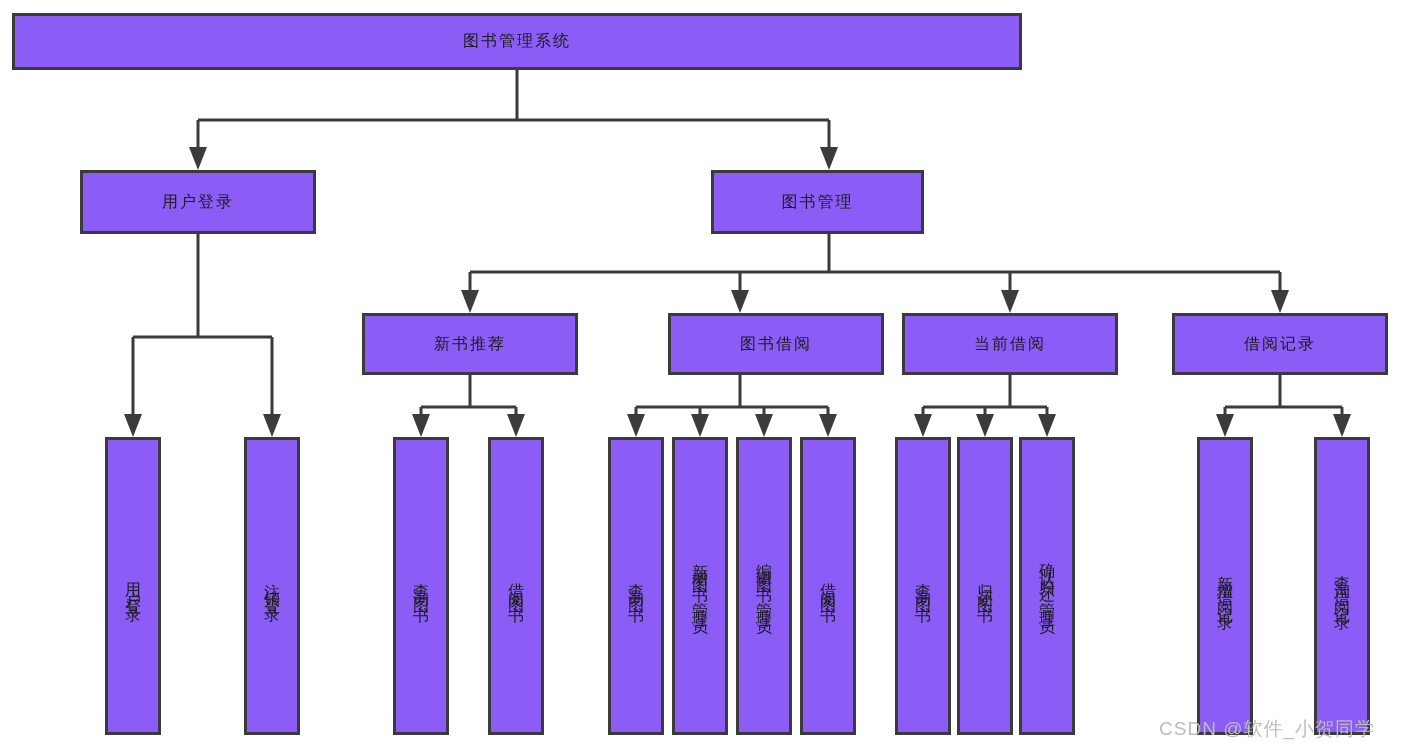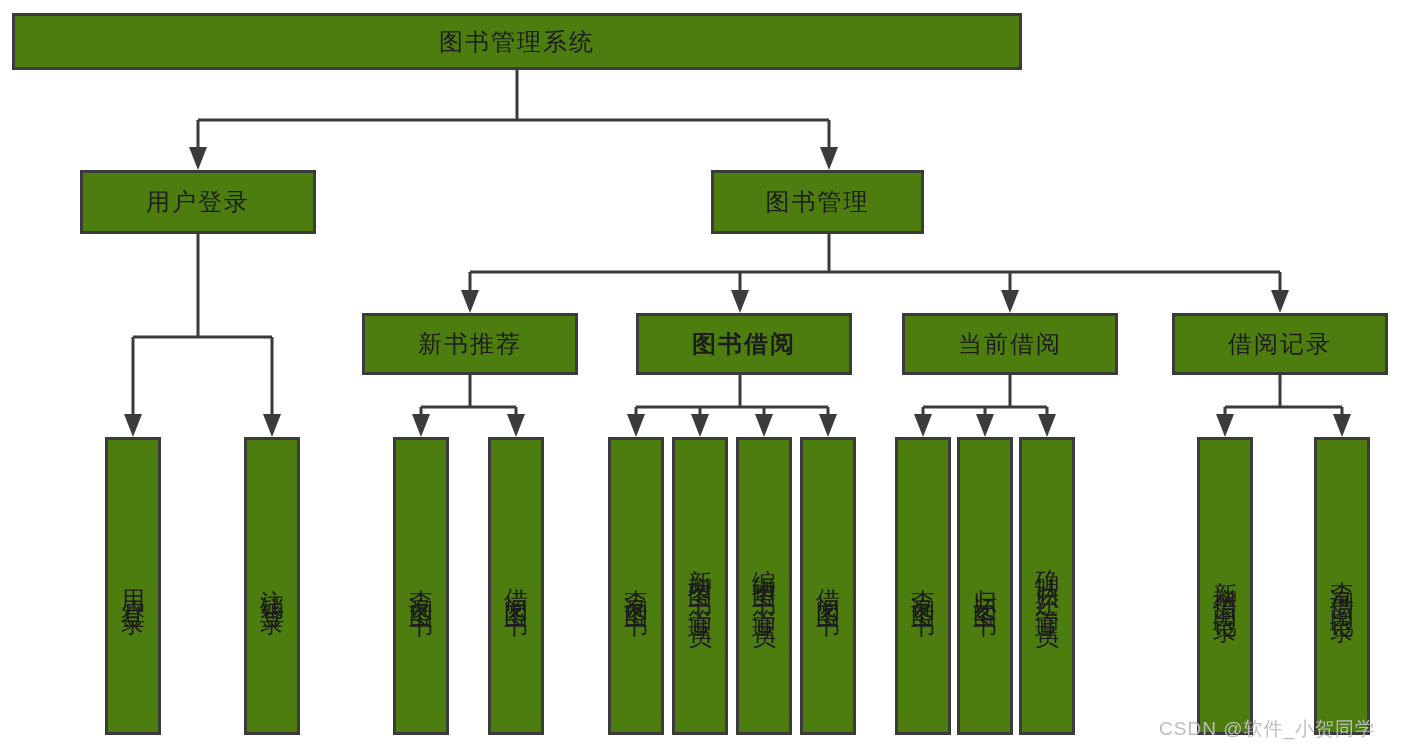--- a/index.html
+++ b/index.html
@@ -19,47 +19,47 @@
     position: absolute;
     left: 0;
     top: 0;
     width: 1405px;
     height: 747px;
     z-index: 1;
   }
   .node {
     position: absolute;
     box-sizing: border-box;
-    background: #4d7c0f;
+    background: #8b5cf6;
     border: 3px solid #3b3b3b;
     color: #1c1c1c;
     display: flex;
     align-items: center;
     justify-content: center;
-    font-size: 24px;
+    font-size: 16px;
     letter-spacing: 2px;
     z-index: 2;
     white-space: nowrap;
   }
   .node.vertical {
     writing-mode: vertical-rl;
     text-orientation: mixed;
     letter-spacing: 8px;
     white-space: normal;
     line-height: 1;
   }
   
   .n-root   { left: 12px;  top: 13px;  width: 1010px; height: 57px; }
   
   .n-l2a    { left: 80px;  top: 170px; width: 236px; height: 64px; }
   .n-l2b    { left: 711px; top: 170px; width: 213px; height: 64px; }
   
   .n-l3     { top: 313px; width: 216px; height: 62px; }
   .n-l3a    { left: 362px; }
-  .n-l3b    { left: 636px; font-weight: bold; }
+  .n-l3b    { left: 668px; }
   .n-l3c    { left: 902px; }
   .n-l3d    { left: 1172px; }
   
   .n-l4     { top: 437px; width: 56px; height: 298px; }
   .n-a1 { left: 105px; }
   .n-a2 { left: 244px; }
   .n-b1 { left: 393px; }
   .n-b2 { left: 488px; }
   .n-c1 { left: 608px; }
   .n-c2 { left: 672px; }

